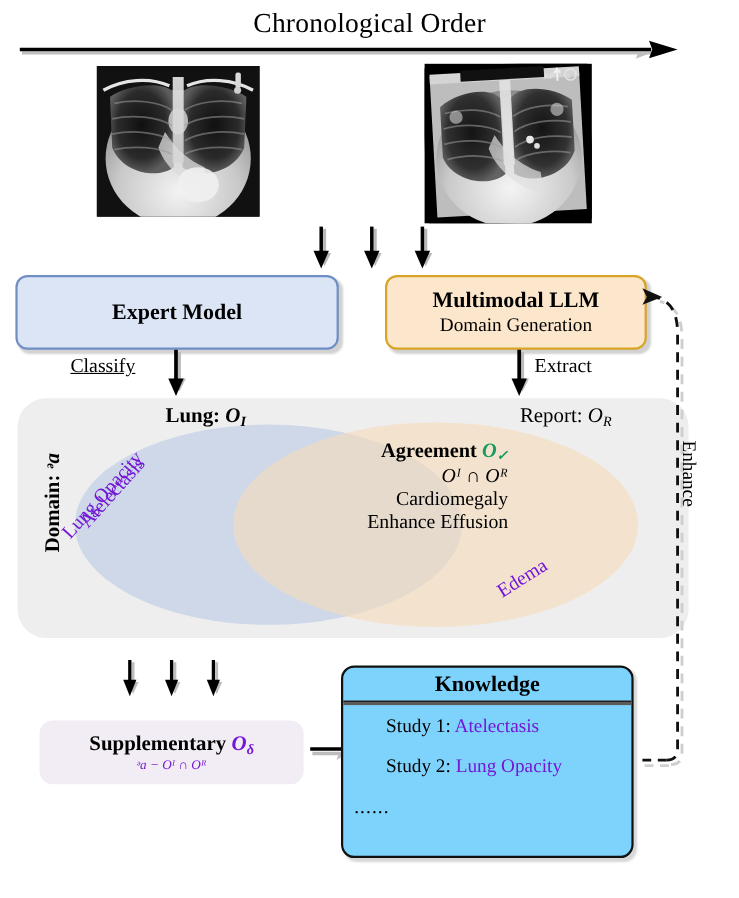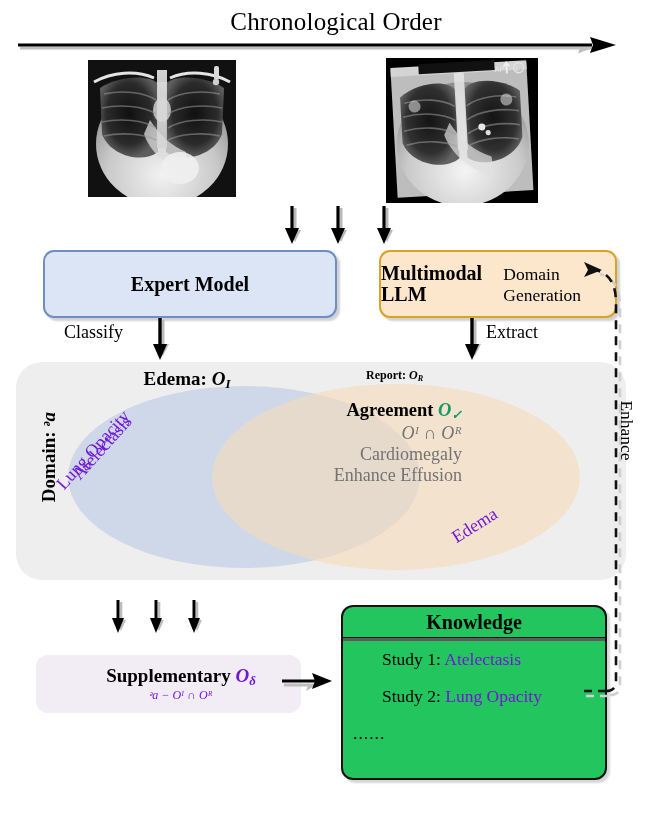--- a/index.html
+++ b/index.html
@@ -45,44 +45,43 @@
   #xray-1 { left: 88px; top: 60px; width: 148px; height: 137px; }
   #xray-2 { left: 386px; top: 58px; width: 152px; height: 145px; }
   #xray-2 .tilt { transform: rotate(-3.2deg); transform-origin: 50% 50%; }
   .xray-svg { display: block; width: 100%; height: 100%; }
 
   
   .model-box {
     border-radius: 11px;
     box-sizing: border-box;
     display: flex;
-    flex-direction: row;
+    flex-direction: column;
     align-items: center;
     justify-content: center;
     box-shadow: 3px 3px 2px rgba(0,0,0,.18);
-    margin-left: 29px;
   }
   #expert-box {
     left: 14px; top: 250px;
     width: 294px; height: 68px;
     background: #dbe5f6;
     border: 2.2px solid #6e8ec4;
   }
   #llm-box {
     left: 350px; top: 250px;
     width: 238px; height: 68px;
     background: #fce7cd;
     border: 2.2px solid #d9a325;
   }
   .box-title { font-size: 20px; font-weight: bold; line-height: 1.05; }
   .box-sub { font-size: 17.5px; line-height: 1.15; margin-top: 1px; }
 
   
   .arrow-label { font-size: 18px; }
-  #classify-label { left: 64px; top: 322px; }
+  #classify-label { left: 64px; top: 322px; text-decoration: underline; }
   #extract-label  { left: 486px; top: 322px; }
 
   
   #domain-panel {
     left: 16px; top: 362px;
     width: 610px; height: 218px;
     background: #efeeee;
     border-radius: 26px;
   }
   #domain-label {
@@ -106,34 +105,34 @@
     left: 196px; top: 22px;
     width: 368px; height: 186px;
     background: rgba(245,220,186,.62);
   }
   #label-image {
     left: 76px; top: 6px; width: 190px;
     text-align: center; font-size: 19px; font-weight: bold;
   }
   #label-report {
     left: 350px; top: 6px; width: 190px;
-    text-align: left; font-size: 12px; font-weight: bold;
+    text-align: right; font-size: 19px; font-weight: normal;
   }
   .mathvar { font-family: "Liberation Serif", serif; font-style: italic; }
   .sub { font-size: .68em; vertical-align: -0.26em; font-style: italic; }
 
   #agreement-block {
     left: 196px; top: 38px;
     width: 250px;
     text-align: right;
     line-height: 1.16;
   }
   .agree-title { font-size: 18.5px; font-weight: bold; }
   .green { color: #179b61; }
-  .agree-line { font-size: 18px; color: #737373; }
+  .agree-line { font-size: 18px; color: #000000; }
 
   .purple { color: #7317d6; }
   #tag-atelectasis {
     left: 52px; top: 108px;
     font-size: 18px;
     transform: rotate(-48deg);
     transform-origin: left top;
     white-space: nowrap;
   }
   #tag-lungopacity {
@@ -155,30 +154,29 @@
   #supp-box {
     left: 36px; top: 655px;
     width: 240px; height: 58px;
     background: #f2ecf5;
     border-radius: 12px;
     display: flex;
     flex-direction: column;
     align-items: center;
     justify-content: center;
     line-height: 1.14;
-    padding-left: 25px;
   }
   .supp-l1 { font-size: 19px; font-weight: bold; }
   .supp-l2 { font-size: 12px; }
 
   
   #knowledge-box {
-    left: 341px; top: 605px;
+    left: 310px; top: 605px;
     width: 266px; height: 175px;
-    background: #22c55e;
+    background: #7dd3fc;
     border: 2.2px solid #111;
     border-radius: 12px;
     box-shadow: 3px 3px 2px rgba(0,0,0,.16);
     box-sizing: border-box;
     overflow: hidden;
   }
   #knowledge-title {
     text-align: center;
     font-size: 20px;
     font-weight: bold;
@@ -370,21 +368,21 @@
 
     <div class="abs" id="domain-label">
       <span>Domain:</span>
       <span class="mathvar">ᵊa</span>
     </div>
 
     <div class="ell" id="ellipse-image"></div>
     <div class="ell" id="ellipse-report"></div>
 
     <div class="abs" id="label-image">
-      <span>Edema:</span>
+      <span>Lung:</span>
       <span class="mathvar">O</span><span class="sub">I</span>
     </div>
 
     <div class="abs" id="label-report">
       <span>Report:</span>
       <span class="mathvar">O</span><span class="sub">R</span>
     </div>
 
     <div class="abs" id="agreement-block">
       <div class="agree-title">

